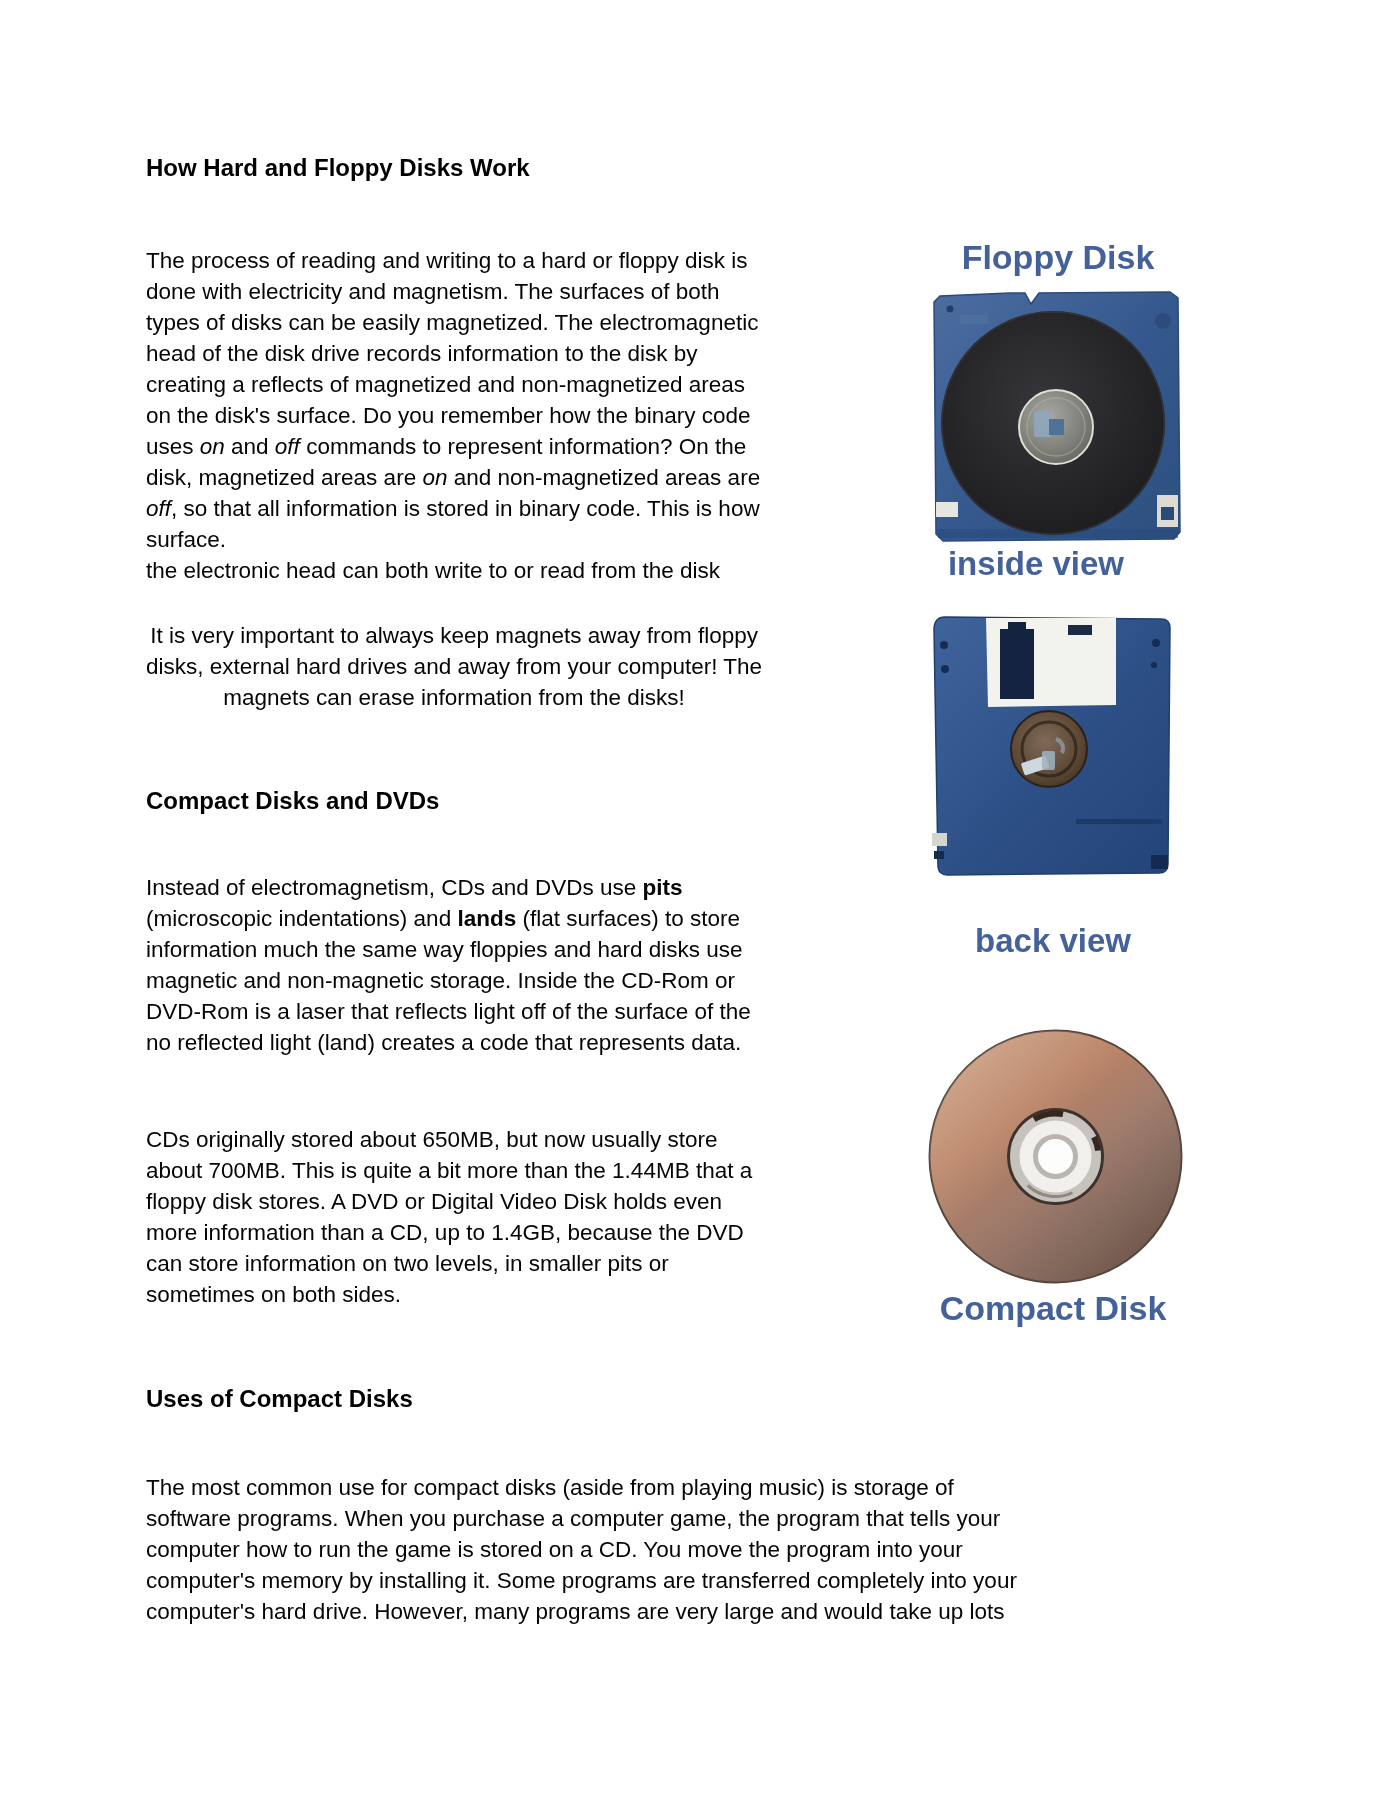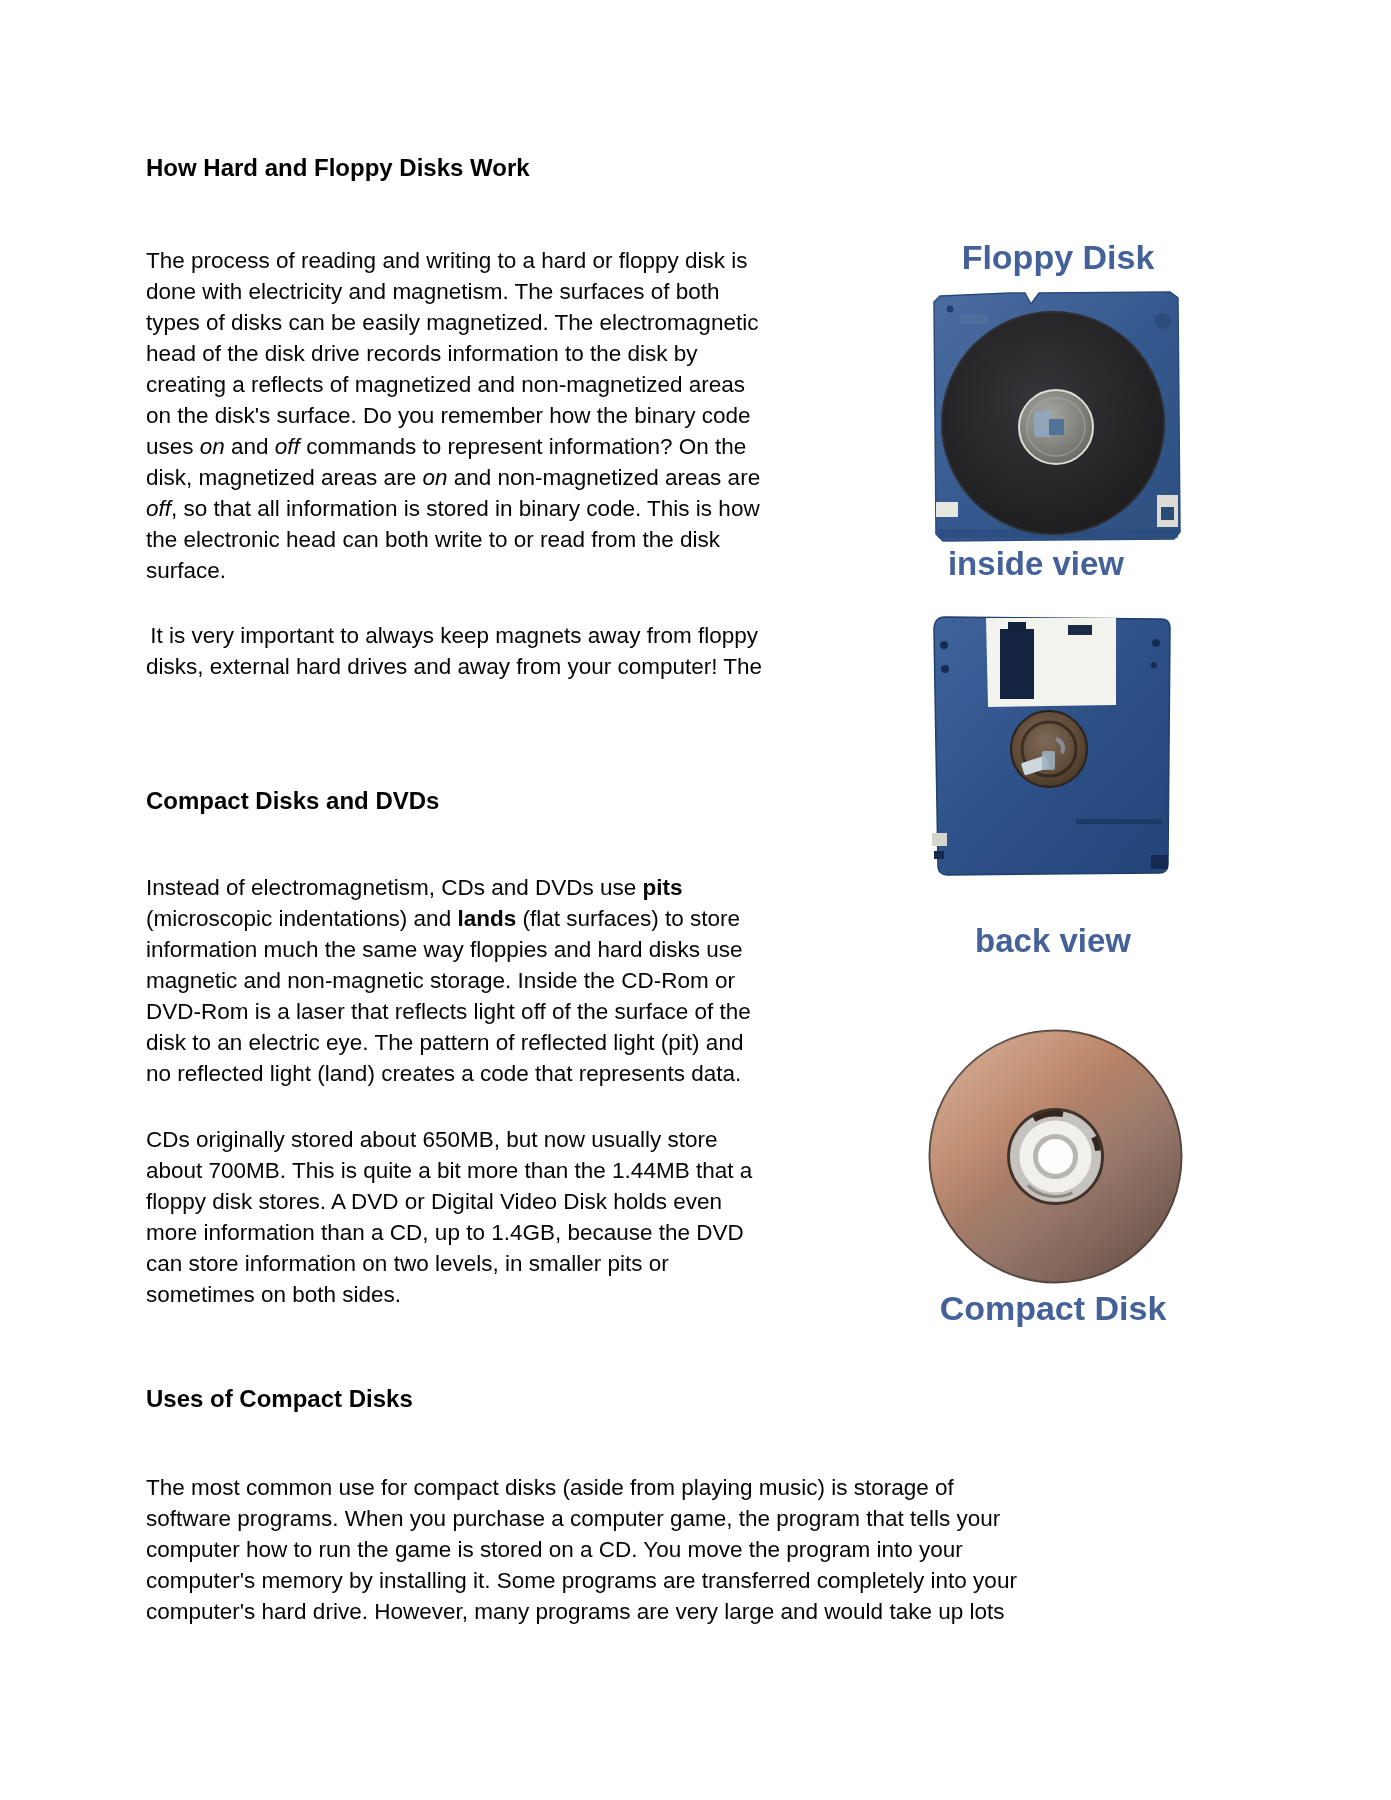--- a/index.html
+++ b/index.html
@@ -39,34 +39,34 @@
   <div class="para" style="left:146px; top:225px;">
       <div class="tline"><span>The process of reading and writing to a hard or floppy disk is</span></div>
       <div class="tline"><span>done with electricity and magnetism. The surfaces of both</span></div>
       <div class="tline"><span>types of disks can be easily magnetized. The electromagnetic</span></div>
       <div class="tline"><span>head of the disk drive records information to the disk by</span></div>
       <div class="tline"><span>creating a reflects of magnetized and non-magnetized areas</span></div>
       <div class="tline"><span>on the disk's surface. Do you remember how the binary code</span></div>
       <div class="tline"><span>uses </span><i>on</i><span> and </span><i>off</i><span> commands to represent information? On the</span></div>
       <div class="tline"><span>disk, magnetized areas are </span><i>on</i><span> and non-magnetized areas are</span></div>
       <div class="tline"><i>off</i><span>, so that all information is stored in binary code. This is how</span></div>
+      <div class="tline"><span>surface.</span></div>
       <div class="tline"><span>the electronic head can both write to or read from the disk</span></div>
-      <div class="tline"><span>surface.</span></div>
     </div>
   <div class="para" style="left:146px; top:600px;text-align:center;">
       <div class="tline"><span>It is very important to always keep magnets away from floppy</span></div>
       <div class="tline"><span>disks, external hard drives and away from your computer! The</span></div>
+      <div class="tline"><span>magnets can erase information from the disks!</span></div>
     </div>
   <div class="para" style="left:146px; top:852px;">
       <div class="tline"><span>Instead of electromagnetism, CDs and DVDs use </span><b>pits</b></div>
       <div class="tline"><span>(microscopic indentations) and </span><b>lands</b><span> (flat surfaces) to store</span></div>
       <div class="tline"><span>information much the same way floppies and hard disks use</span></div>
       <div class="tline"><span>magnetic and non-magnetic storage. Inside the CD-Rom or</span></div>
       <div class="tline"><span>DVD-Rom is a laser that reflects light off of the surface of the</span></div>
-      <div class="tline"><span>disk to an electric eye. The pattern of reflected light (pit) and</span></div>
       <div class="tline"><span>no reflected light (land) creates a code that represents data.</span></div>
     </div>
   <div class="para" style="left:146px; top:1104px;">
       <div class="tline"><span>CDs originally stored about 650MB, but now usually store</span></div>
       <div class="tline"><span>about 700MB. This is quite a bit more than the 1.44MB that a</span></div>
       <div class="tline"><span>floppy disk stores. A DVD or Digital Video Disk holds even</span></div>
       <div class="tline"><span>more information than a CD, up to 1.4GB, because the DVD</span></div>
       <div class="tline"><span>can store information on two levels, in smaller pits or</span></div>
       <div class="tline"><span>sometimes on both sides.</span></div>
     </div>

